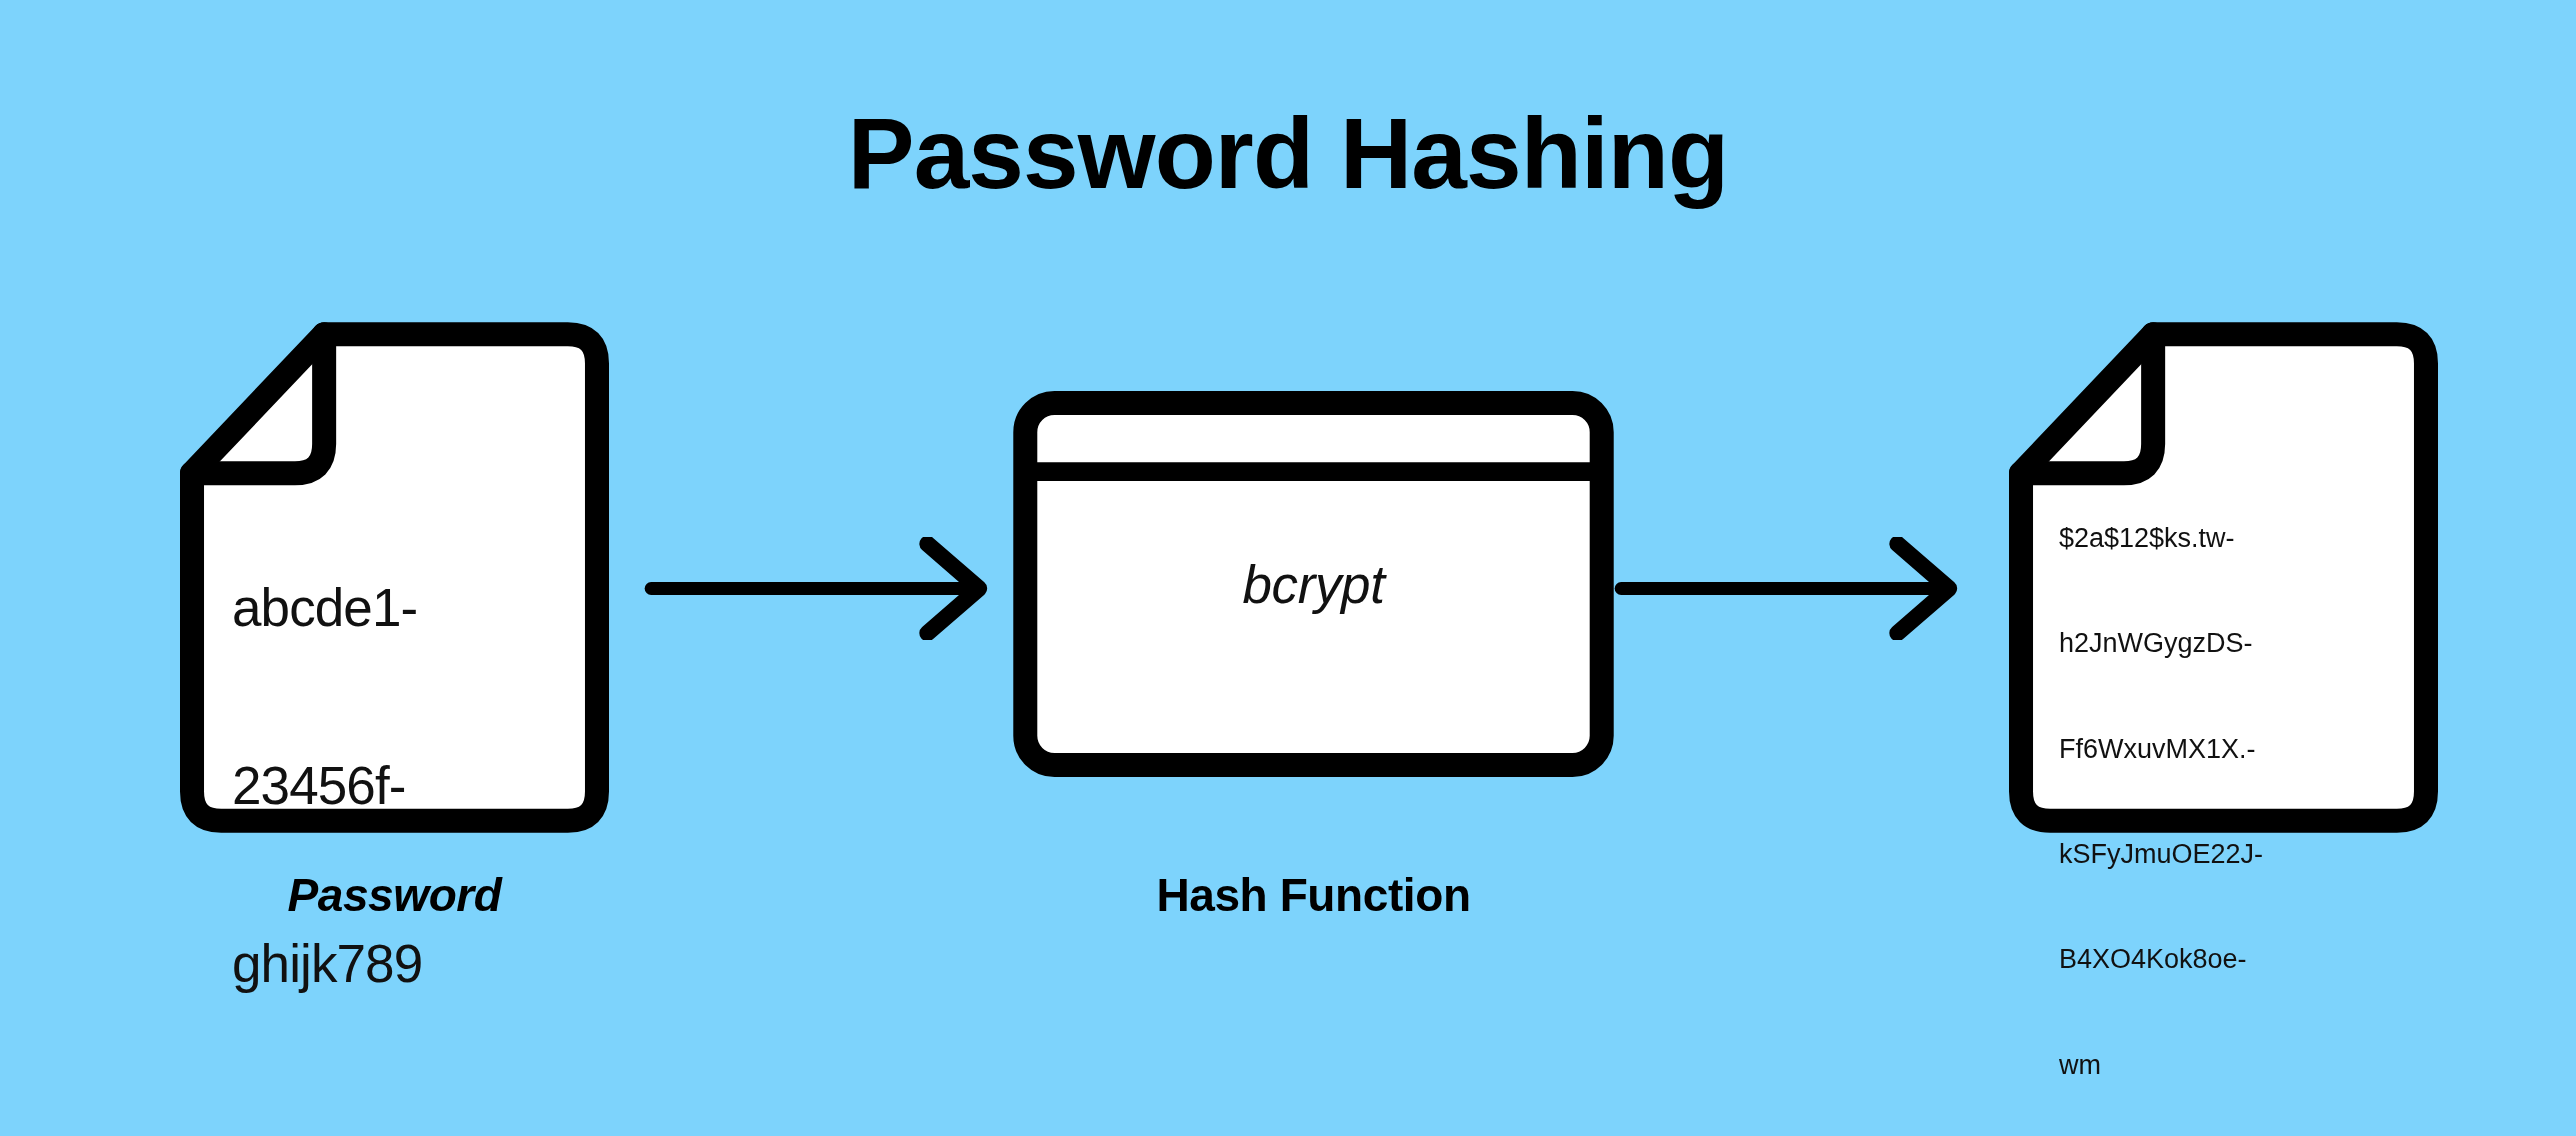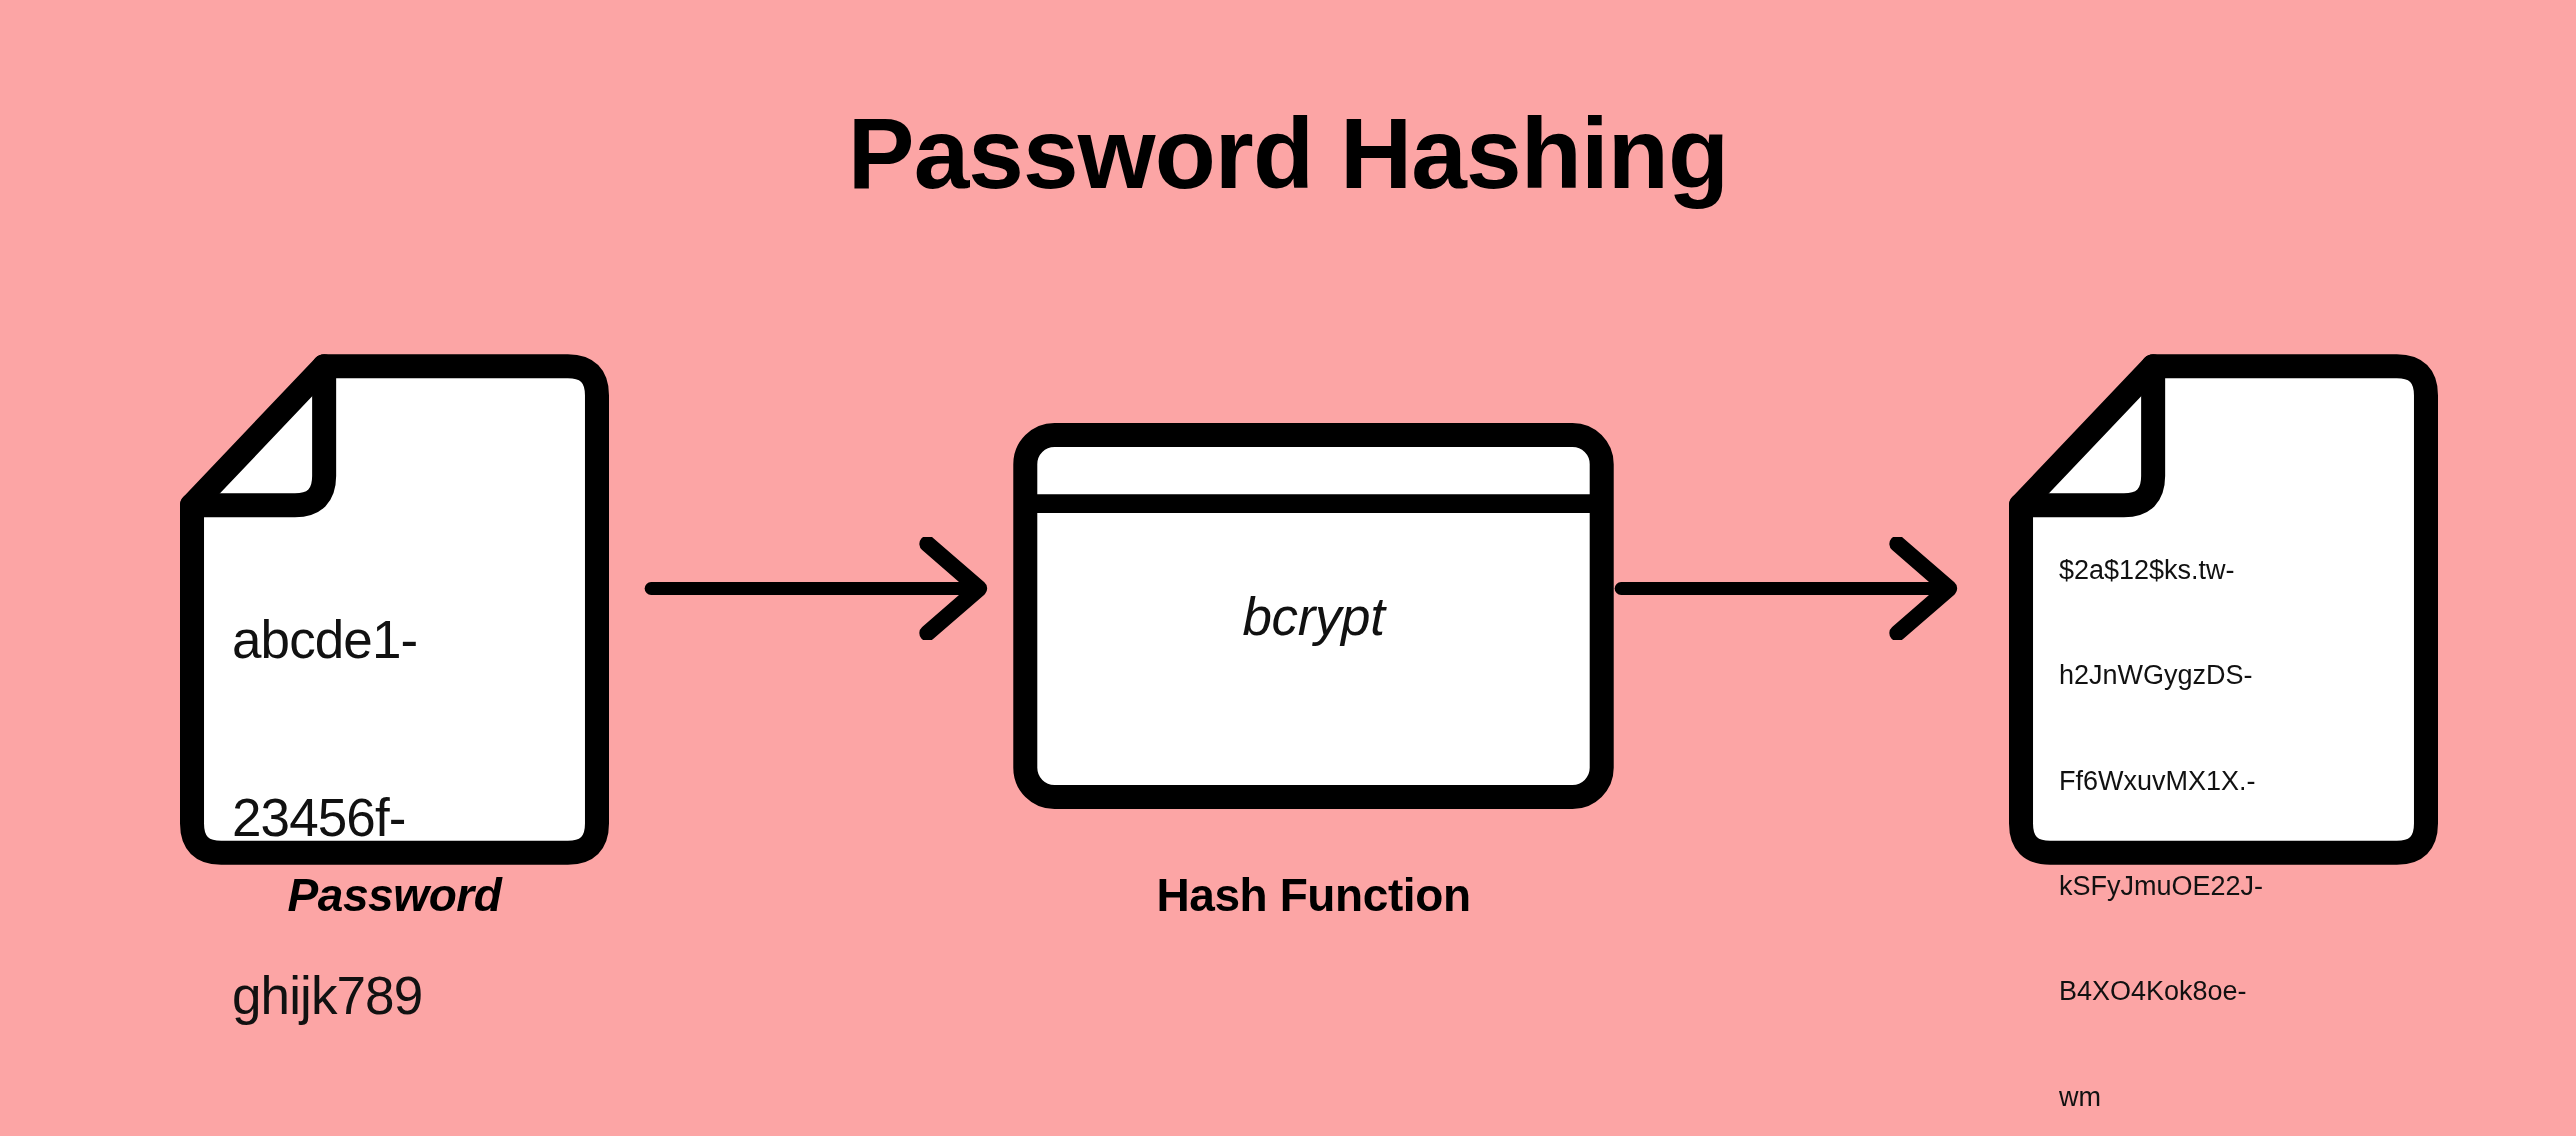--- a/index.html
+++ b/index.html
@@ -7,21 +7,21 @@
     padding: 0;
     background: #ffffff;
   }
   body {
     font-family: "Liberation Sans", sans-serif;
   }
   #canvas {
     position: relative;
     width: 2576px;
     height: 1136px;
-    background: #fca5a5;
+    background: #7dd3fc;
     overflow: hidden;
   }
 
   
   #title {
     position: absolute;
     top: 103px;
     left: 0;
     width: 2576px;
     text-align: center;
@@ -29,21 +29,20 @@
     font-size: 100px;
     font-weight: bold;
     letter-spacing: -0.9px;
     color: #000000;
     line-height: 1;
   }
 
   
   .node {
     position: absolute;
-    margin-top: 32px;
   }
 
   
   .doc-wrap { position: absolute; }
   .doc-svg  { display: block; }
 
   .doc-text {
     position: absolute;
     color: #111111;
     font-family: "Liberation Sans", sans-serif;

